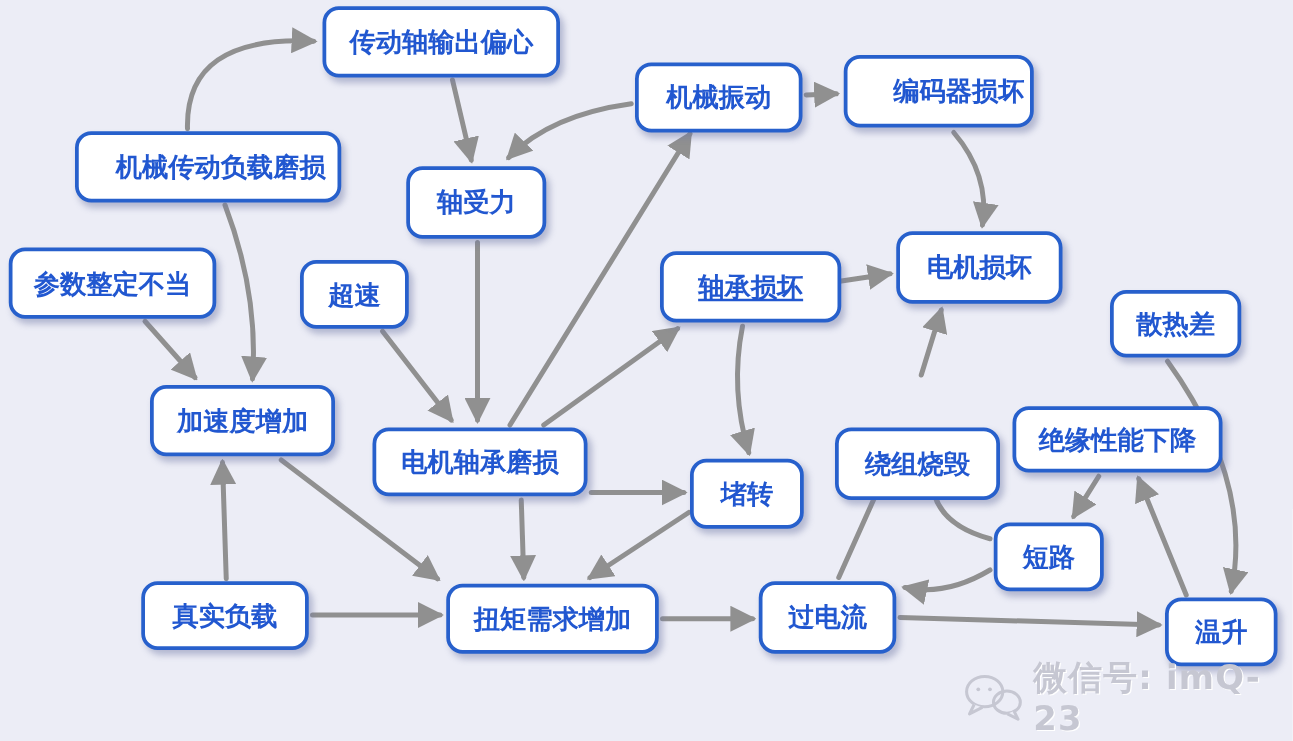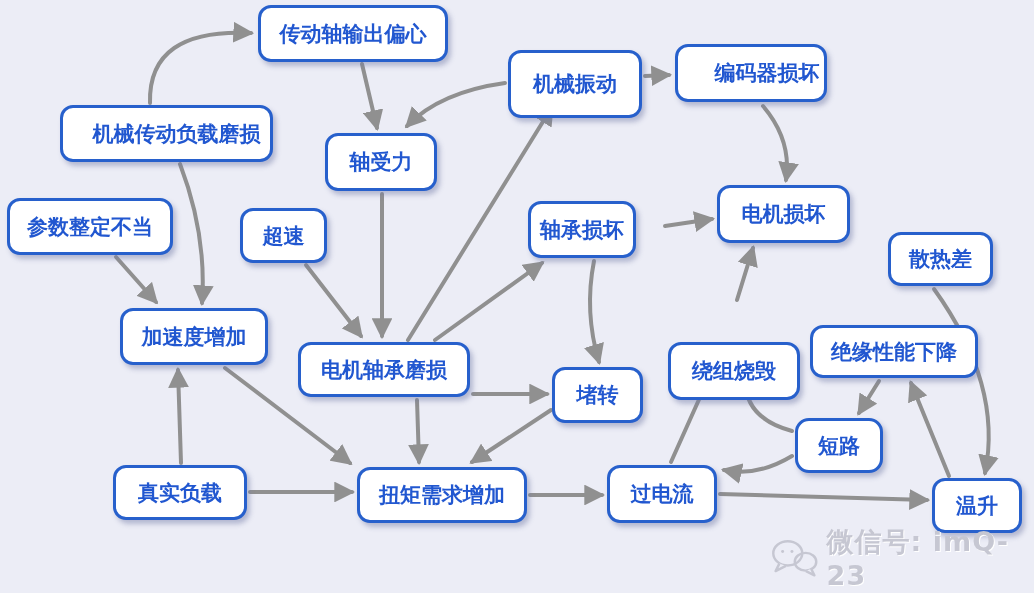--- a/index.html
+++ b/index.html
@@ -66,35 +66,35 @@
         <path d="M 879 381 L 859 413" class="edge" marker-end="url(#arrowhead)"></path>
         <path d="M 949 476 L 911 383" class="edge" marker-end="url(#arrowhead)"></path>
         <path d="M 792 456 Q 757 477 724 470" class="edge" marker-end="url(#arrowhead)"></path>
         <path d="M 720 494 L 927 500" class="edge" marker-end="url(#arrowhead)"></path>
         <path d="M 934 289 Q 1003 385 985 473" class="edge" marker-end="url(#arrowhead)"></path>
       </g>
   </svg>
 
   <div id="nodes-layer">
       <div class="node" style="left: 258px; top: 5px; width: 190px; height: 57px;">传动轴输出偏心</div>
-      <div class="node" style="left: 508px; top: 50px; width: 134px; height: 68px;">机械振动</div>
+      <div class="node" style="left: 508px; top: 50px; width: 134px; height: 56px;">机械振动</div>
       <div class="node" style="left: 675px; top: 44px; width: 152px; height: 58px; padding-left: 32px;">编码器损坏</div>
       <div class="node" style="left: 60px; top: 105px; width: 213px; height: 57px; padding-left: 20px;">机械传动负载磨损</div>
       <div class="node" style="left: 325px; top: 133px; width: 112px; height: 58px;">轴受力</div>
       <div class="node" style="left: 7px; top: 198px; width: 166px; height: 57px;">参数整定不当</div>
       <div class="node" style="left: 240px; top: 208px; width: 87px; height: 55px;">超速</div>
-      <div class="node" style="left: 528px; top: 201px; width: 108px; height: 57px;">轴承损坏</div>
+      <div class="node" style="left: 528px; top: 201px; width: 145px; height: 57px; text-decoration: underline;">轴承损坏</div>
       <div class="node" style="left: 717px; top: 185px; width: 133px; height: 58px;">电机损坏</div>
       <div class="node" style="left: 888px; top: 232px; width: 105px; height: 54px;">散热差</div>
       <div class="node" style="left: 120px; top: 308px; width: 148px; height: 57px; text-align: center;">加速度增加</div>
       <div class="node" style="left: 668px; top: 302px; width: 132px; height: 58px; margin-top: 40px;">绕组烧毁</div>
       <div class="node" style="left: 810px; top: 325px; width: 168px; height: 53px;">绝缘性能下降</div>
       <div class="node" style="left: 298px; top: 342px; width: 172px; height: 55px;">电机轴承磨损</div>
       <div class="node" style="left: 552px; top: 367px; width: 91px; height: 56px;">堵转</div>
-      <div class="node" style="left: 795px; top: 418px; width: 88px; height: 55px; border-radius: 14px;">短路</div>
+      <div class="node" style="left: 795px; top: 418px; width: 88px; height: 55px;">短路</div>
       <div class="node" style="left: 113px; top: 465px; width: 134px; height: 55px;">真实负载</div>
       <div class="node" style="left: 357px; top: 467px; width: 170px; height: 56px;">扭矩需求增加</div>
       <div class="node" style="left: 607px; top: 465px; width: 110px; height: 58px;">过电流</div>
       <div class="node" style="left: 932px; top: 478px; width: 90px; height: 55px;">温升</div>
     </div>
 
   <div class="watermark">
     <svg width="52" height="42" viewBox="0 0 52 42">
       <ellipse cx="19" cy="16" rx="15.5" ry="13" fill="none" stroke="#c6c7d2" stroke-width="2.6"></ellipse>
       <path d="M10 27 L6 35 L17 29.5" fill="#ecedf6" stroke="#c6c7d2" stroke-width="2.6" stroke-linejoin="round"></path>

